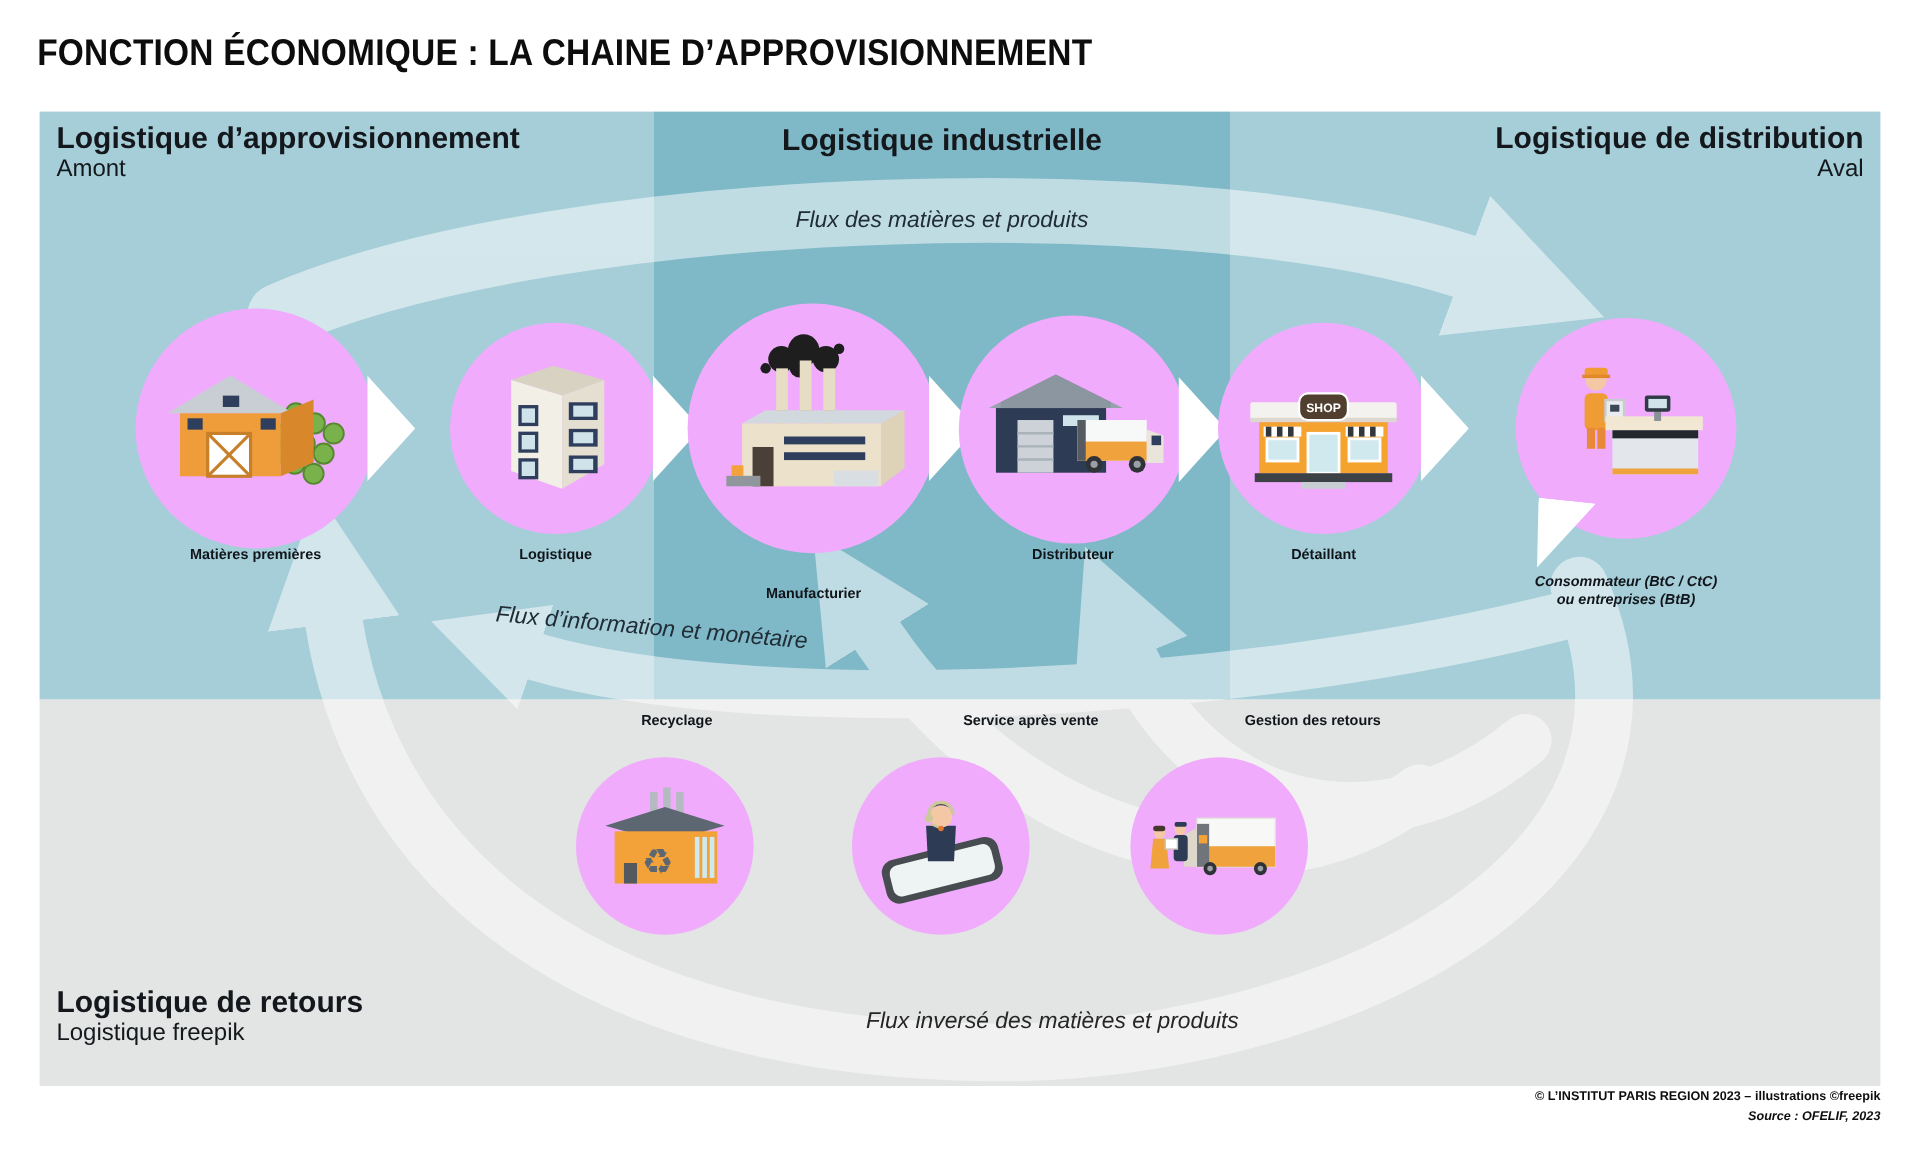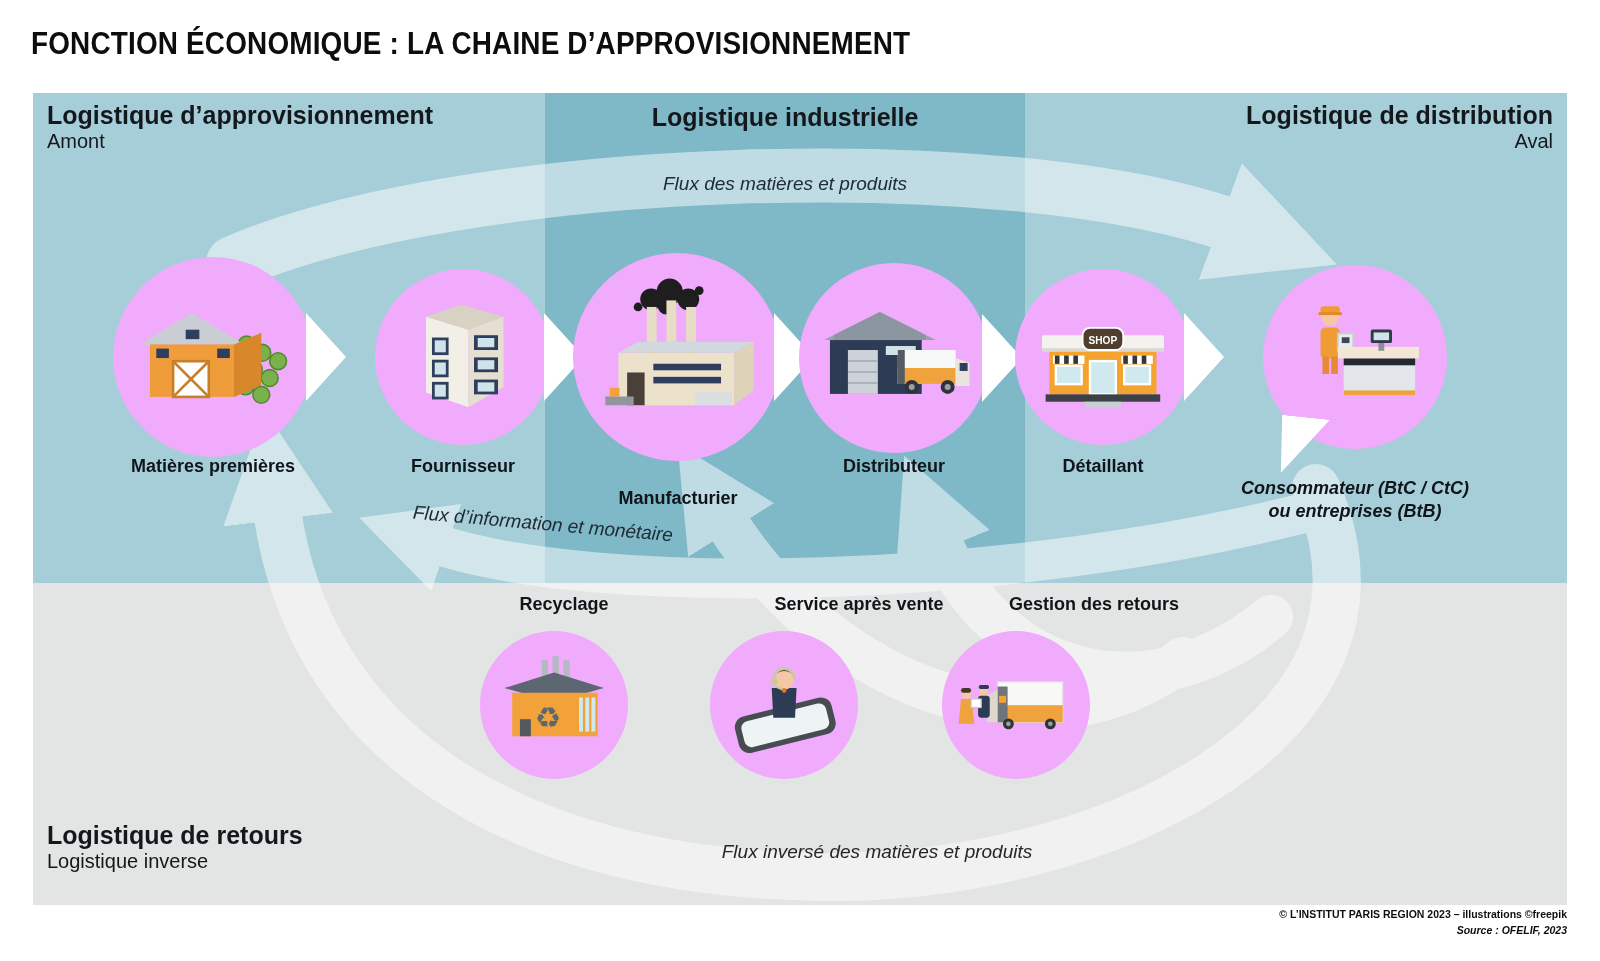--- a/index.html
+++ b/index.html
@@ -43,21 +43,21 @@
   .flow-reverse{left:634px;top:748px;width:420px;text-align:center;color:#262626;}
 
   .node{position:absolute;background:#f0abfc;border-radius:50%;z-index:2;
         display:flex;align-items:center;justify-content:center;}
   .node svg{width:84%;height:80%;}
   .tip{position:absolute;right:-33px;top:50%;transform:translateY(-50%);
        width:40px;height:88px;background:#fff;clip-path:polygon(0 0,100% 50%,0 100%);}
   .tail{position:absolute;left:16px;bottom:-26px;width:48px;height:58px;background:#fff;
         clip-path:polygon(0 0,100% 0,10% 100%);transform:rotate(6deg);}
   .nlabel{position:absolute;z-index:3;width:240px;text-align:center;
-          font-size:18px;font-weight:bold;color:#10151a;line-height:1.25;}
+          font-size:12px;font-weight:bold;color:#10151a;line-height:1.25;}
   .nlabel.wide{width:280px;font-style:italic;}
 
   .credits{position:absolute;right:33px;top:907px;text-align:right;font-size:10.5px;line-height:1.5;color:#0e0e0e;}
   .credits .c1{font-weight:bold;}
   .credits .c2{font-style:italic;font-weight:bold;}
 </style>
 </head>
 <body>
 
 <div class="page-title">FONCTION ÉCONOMIQUE : LA CHAINE D’APPROVISIONNEMENT</div>
@@ -90,21 +90,21 @@
   </div>
   <div class="hdr hdr-industrial">
     <div class="t">Logistique industrielle</div>
   </div>
   <div class="hdr hdr-dist">
     <div class="t">Logistique de distribution</div>
     <div class="s">Aval</div>
   </div>
   <div class="hdr hdr-return">
     <div class="t">Logistique de retours</div>
-    <div class="s">Logistique inverse</div>
+    <div class="s">Logistique freepik</div>
   </div>
 
   <div class="flow flow-forward">Flux des matières et produits</div>
   <div class="flow flow-info">Flux d’information et monétaire</div>
   <div class="flow flow-reverse">Flux inversé des matières et produits</div>
 
   <div class="node" style="left:80px;top:164px;width:200px;height:200px;">
     <span class="tip"></span>
     <svg viewBox="0 0 160 140">
       <g fill="#79b24a" stroke="#55882f" stroke-width="1.5">
@@ -251,21 +251,21 @@
       <rect x="68" y="72" width="74" height="38" fill="#e3e7ec"></rect>
       <rect x="68" y="72" width="74" height="7" fill="#23272e"></rect>
       <rect x="68" y="105" width="74" height="5" fill="#f0a23c"></rect>
       <rect x="104" y="54" width="6" height="10" fill="#8a9097"></rect>
       <rect x="96" y="42" width="22" height="14" rx="2" fill="#2f3a45"></rect>
       <rect x="99" y="45" width="16" height="8" fill="#cfe3ea"></rect>
     </svg>
   </div>
 
   <div class="nlabel" style="left:60px;top:362px;">Matières premières</div>
-  <div class="nlabel" style="left:310px;top:362px;">Fournisseur</div>
+  <div class="nlabel" style="left:310px;top:362px;">Logistique</div>
   <div class="nlabel" style="left:525px;top:362px;margin-top:32px;">Manufacturier</div>
   <div class="nlabel" style="left:741px;top:362px;">Distributeur</div>
   <div class="nlabel" style="left:950px;top:362px;">Détaillant</div>
   <div class="nlabel wide" style="left:1182px;top:384px;">
     <div>Consommateur (BtC / CtC)</div>
     <div>ou entreprises (BtB)</div>
   </div>
 
   <div class="nlabel" style="left:411px;top:500px;">Recyclage</div>
   <div class="nlabel" style="left:706px;top:500px;">Service après vente</div>

